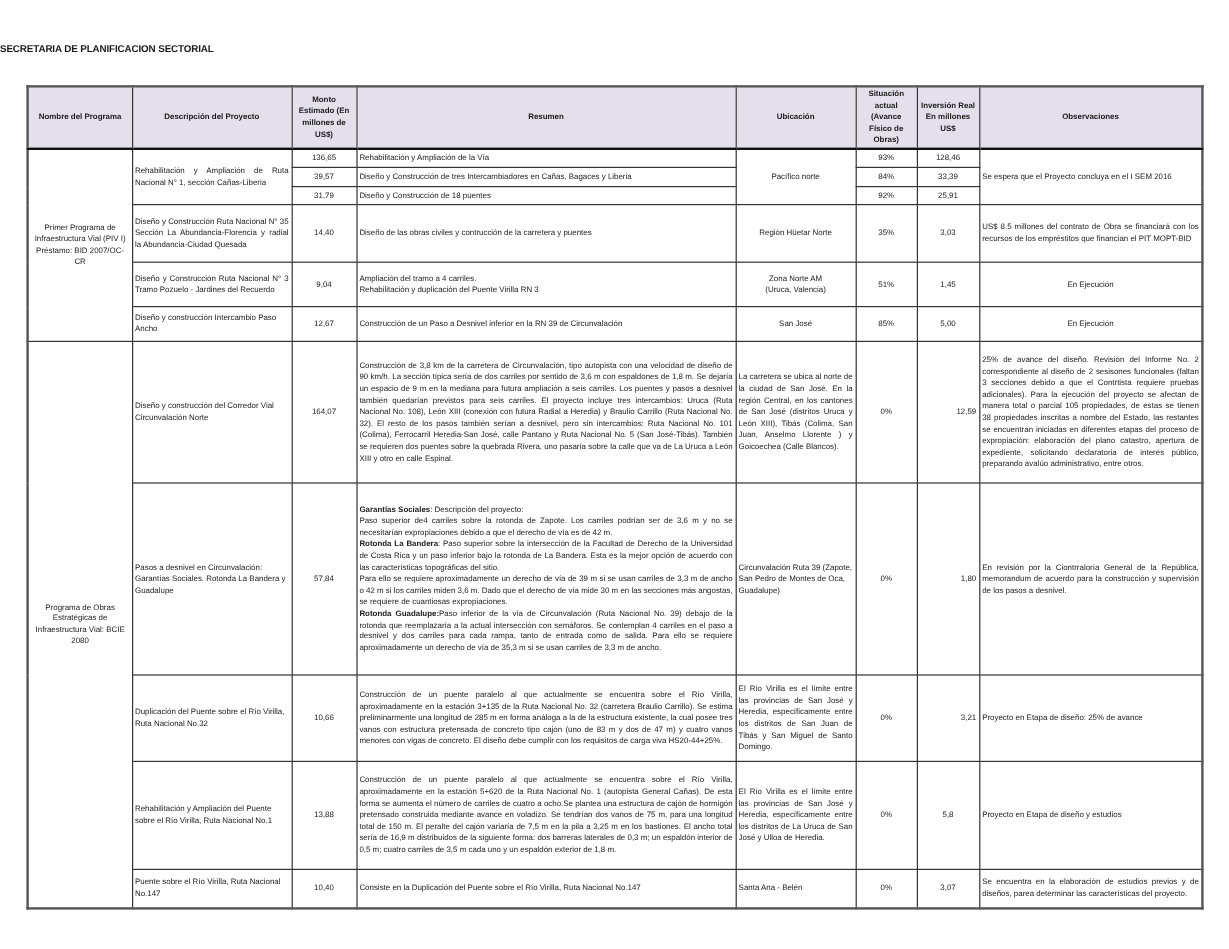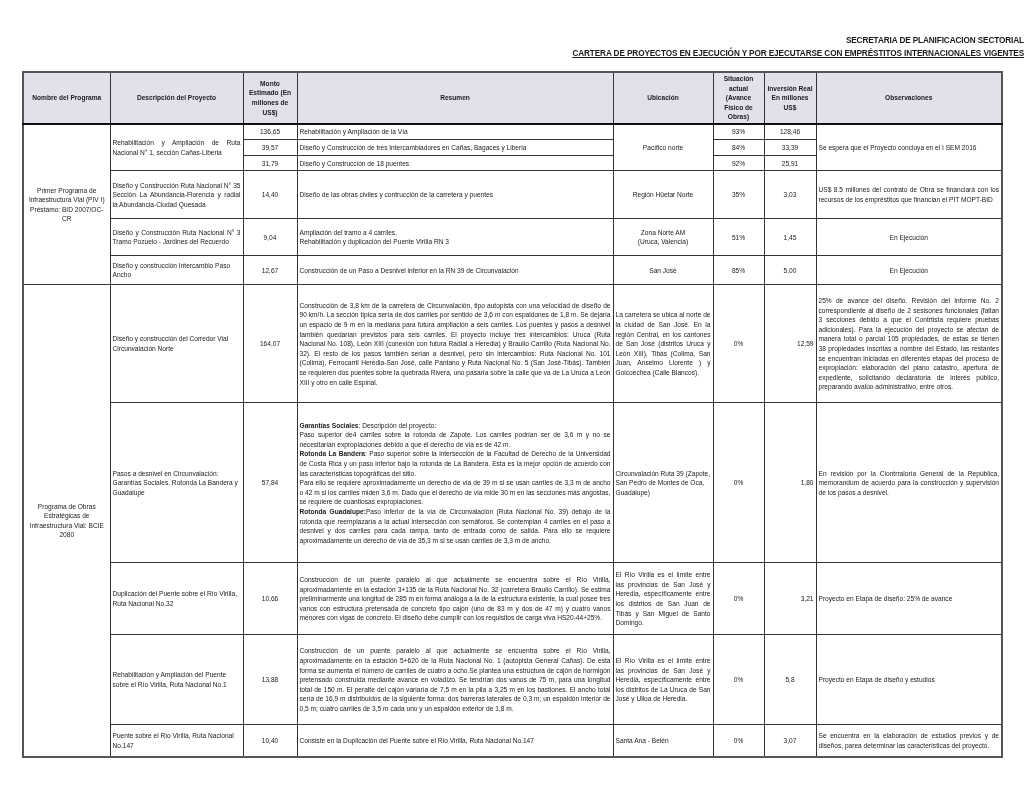--- a/index.html
+++ b/index.html
@@ -1,18 +1,18 @@
 <!DOCTYPE html>
 <html><head>
 <meta charset="utf-8">
 <style>
   html, body { margin: 0; padding: 0; background: #ffffff; }
   body { width: 1024px; height: 791px; position: relative; overflow: hidden;
          font-family: "Liberation Sans", sans-serif; color: #1a1a1a; }
-  .titles { position: absolute; left: 0; top: 34px; width: 1024px; text-align: right; }
+  .titles { position: absolute; left: 0; top: 34px; width: 1024px; text-align: left; }
   .titles div { font-family: "Liberation Sans Narrow", "Liberation Sans", sans-serif;
                 font-weight: bold; font-size: 8.2px; line-height: 13px; letter-spacing: -0.1px; }
   .titles .t3 { text-decoration: underline; }
   table.main { position: absolute; left: 22px; top: 71px; width: 979px; border-collapse: collapse;
                table-layout: fixed; border: 2px solid #555; }
   table.main td, table.main th { border: 1px solid #333; font-size: 6.6px; line-height: 9.6px;
                padding: 1px 2px; vertical-align: middle; overflow: hidden; }
   table.main th { background: #e3e0ec; font-weight: bold; text-align: center; height: 45px; border-bottom: 2px solid #111; }
   .c { text-align: center; }
   .r { text-align: right; }
@@ -20,21 +20,20 @@
   .thick-top td { border-top: 2px solid #111; }
   .group-sep td { border-top: 2px solid #444; }
   b.lbl { font-weight: bold; }
   .arial { font-family: "Liberation Sans", sans-serif; font-size: 7.2px; }
 </style>
 </head>
 <body>
 
 <div class="titles">
   <div>SECRETARIA DE PLANIFICACION SECTORIAL</div>
-  <div class="t3">CARTERA DE PROYECTOS EN EJECUCIÓN Y POR EJECUTARSE CON EMPRÉSTITOS INTERNACIONALES VIGENTES</div>
 </div>
 
 <table class="main">
   <colgroup>
     <col style="width:87px">
     <col style="width:133px">
     <col style="width:54px">
     <col style="width:316px">
     <col style="width:100px">
     <col style="width:51px">

